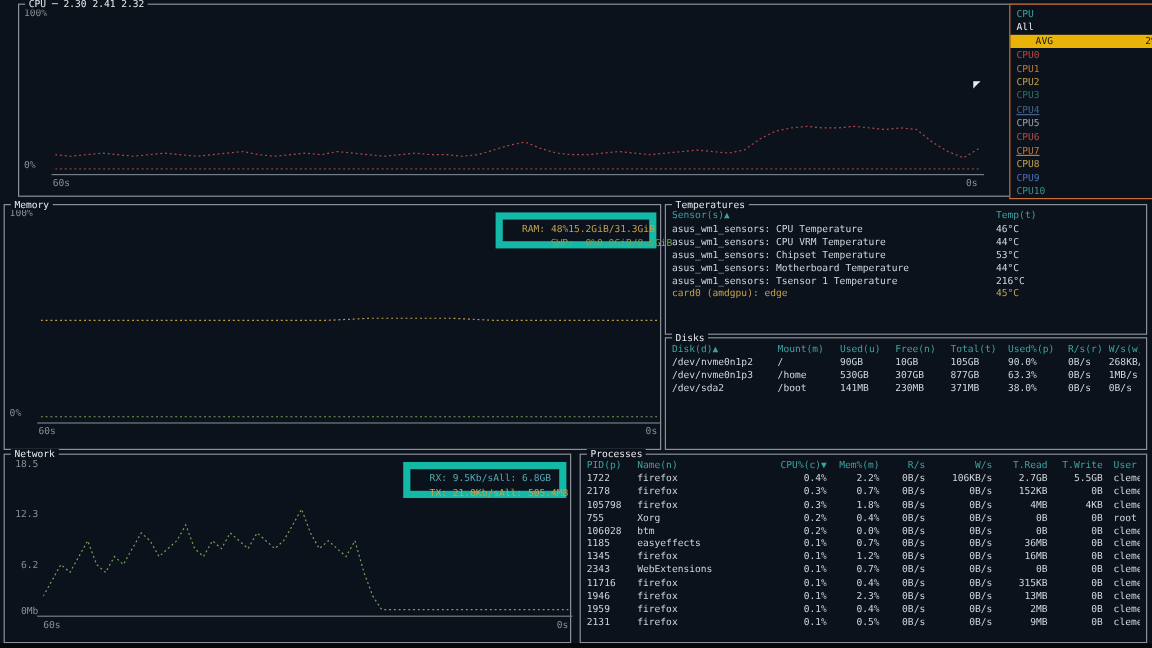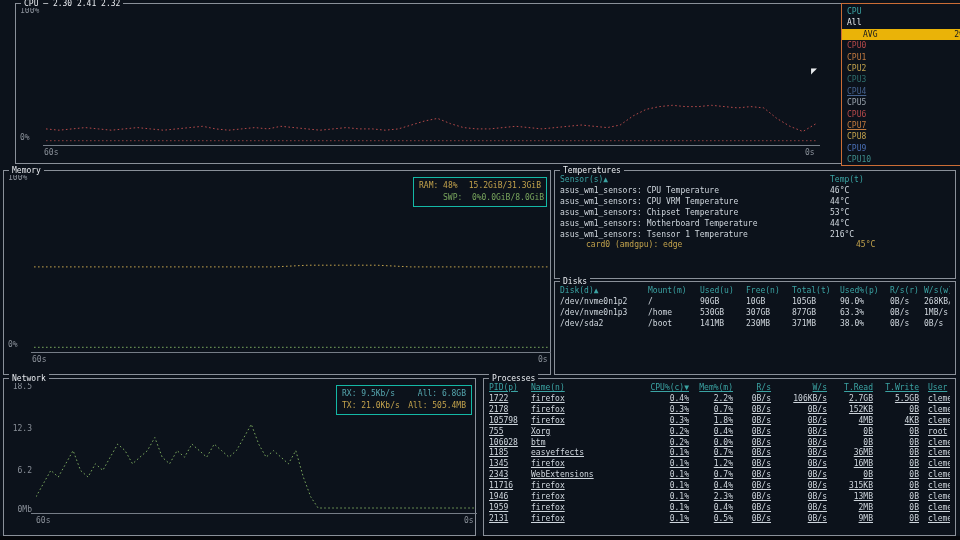--- a/index.html
+++ b/index.html
@@ -3,36 +3,36 @@
 <meta charset="utf-8">
 <style>
   *{margin:0;padding:0;box-sizing:border-box;}
   html,body{width:960px;height:540px;background:#0c121b;overflow:hidden;}
   body{font-family:"DejaVu Sans Mono",monospace;font-size:8px;color:#cfd6dd;position:relative;}
   .panel{position:absolute;border:1px solid #8a9099;background:#0c121b;}
   .panel-title{position:absolute;top:-5px;left:5px;background:#0c121b;padding:0 3px;color:#e9ecf0;line-height:9px;white-space:pre;z-index:2;}
   .ylab,.xlab{position:absolute;color:#8a9099;line-height:10px;white-space:pre;}
   .xaxis{position:absolute;border-top:1px solid #767d87;height:0;}
   .chart{position:absolute;overflow:hidden;}
-  .legendbox{position:absolute;border:1px solid #14b8a6;background:#0c121b;padding:2px 5px;z-index:2;}
+  .legendbox{position:absolute;border:6px solid #14b8a6;background:#0c121b;padding:2px 16px;z-index:2;}
   .legendbox .lgrow{display:flex;justify-content:space-between;line-height:12px;}
   .legendbox span{white-space:pre;}
   .cpu-legend{border-color:#cb6d36;padding:2px 5px 0;z-index:3;}
   .lrow{display:flex;justify-content:space-between;line-height:11.4px;white-space:pre;}
   .lhead{color:#3ba3a3;}
   .lgroup{color:#e9ecf0;}
   .lrow.sel{background:#eab308;color:#10161f;margin:0 -5px;padding:0 21px;}
   .panel-body{padding:4px 5px 0;position:relative;}
   .grid{display:grid;}
   .thead{color:#3ba3a3;}
   .trow{line-height:10.9px;white-space:pre;}
   .trow span,.thead span{overflow:hidden;}
   .temps-grid{grid-template-columns:270px 1fr;}
   .disks-grid{grid-template-columns:88px 52px 46px 46px 48px 50px 34px 1fr;}
-  .procs-grid{grid-template-columns:42px 112px 46px 44px 38px 56px 46px 46px 1fr;text-decoration:underline;}
+  .procs-grid{grid-template-columns:42px 112px 46px 44px 38px 56px 46px 46px 1fr;}
   .procs-grid span:nth-child(n+3):nth-child(-n+8){text-align:right;}
   .procs-grid span:nth-child(9){padding-left:9px;}
   .cursor{position:absolute;color:#e9ecf0;font-size:10px;z-index:5;text-shadow:0 0 1px #000;}
   .screen-edge{position:absolute;left:0;top:536px;width:960px;height:4px;background:#05070b;}
 </style>
 </head>
 <body>
 
 <div class="panel" style="left:15px;top:3px;width:953px;height:161px">
   <span class="panel-title">CPU ─ 2.30 2.41 2.32</span>
@@ -102,21 +102,21 @@
     <div class="grid temps-grid thead trow">
       <span>Sensor(s)▲</span>
       <span>Temp(t)</span>
     </div>
     <div>
         <div class="grid temps-grid trow"><span>asus_wm1_sensors: CPU Temperature</span><span>46°C</span></div>
         <div class="grid temps-grid trow"><span>asus_wm1_sensors: CPU VRM Temperature</span><span>44°C</span></div>
         <div class="grid temps-grid trow"><span>asus_wm1_sensors: Chipset Temperature</span><span>53°C</span></div>
         <div class="grid temps-grid trow"><span>asus_wm1_sensors: Motherboard Temperature</span><span>44°C</span></div>
         <div class="grid temps-grid trow"><span>asus_wm1_sensors: Tsensor 1 Temperature</span><span>216°C</span></div>
-        <div class="grid temps-grid trow" style="color: rgb(194, 162, 76); margin-left: 26px;"><span>card0 (amdgpu): edge</span><span>45°C</span></div>
+        <div class="grid temps-grid trow" style="color: rgb(194, 162, 76);"><span>card0 (amdgpu): edge</span><span>45°C</span></div>
       </div>
   </div>
 </div>
 
 <div class="panel" style="left:554px;top:281px;width:402px;height:94px">
   <span class="panel-title">Disks</span>
   <div class="panel-body">
     <div class="grid disks-grid thead trow">
       <span>Disk(d)▲</span>
       <span>Mount(m)</span>

